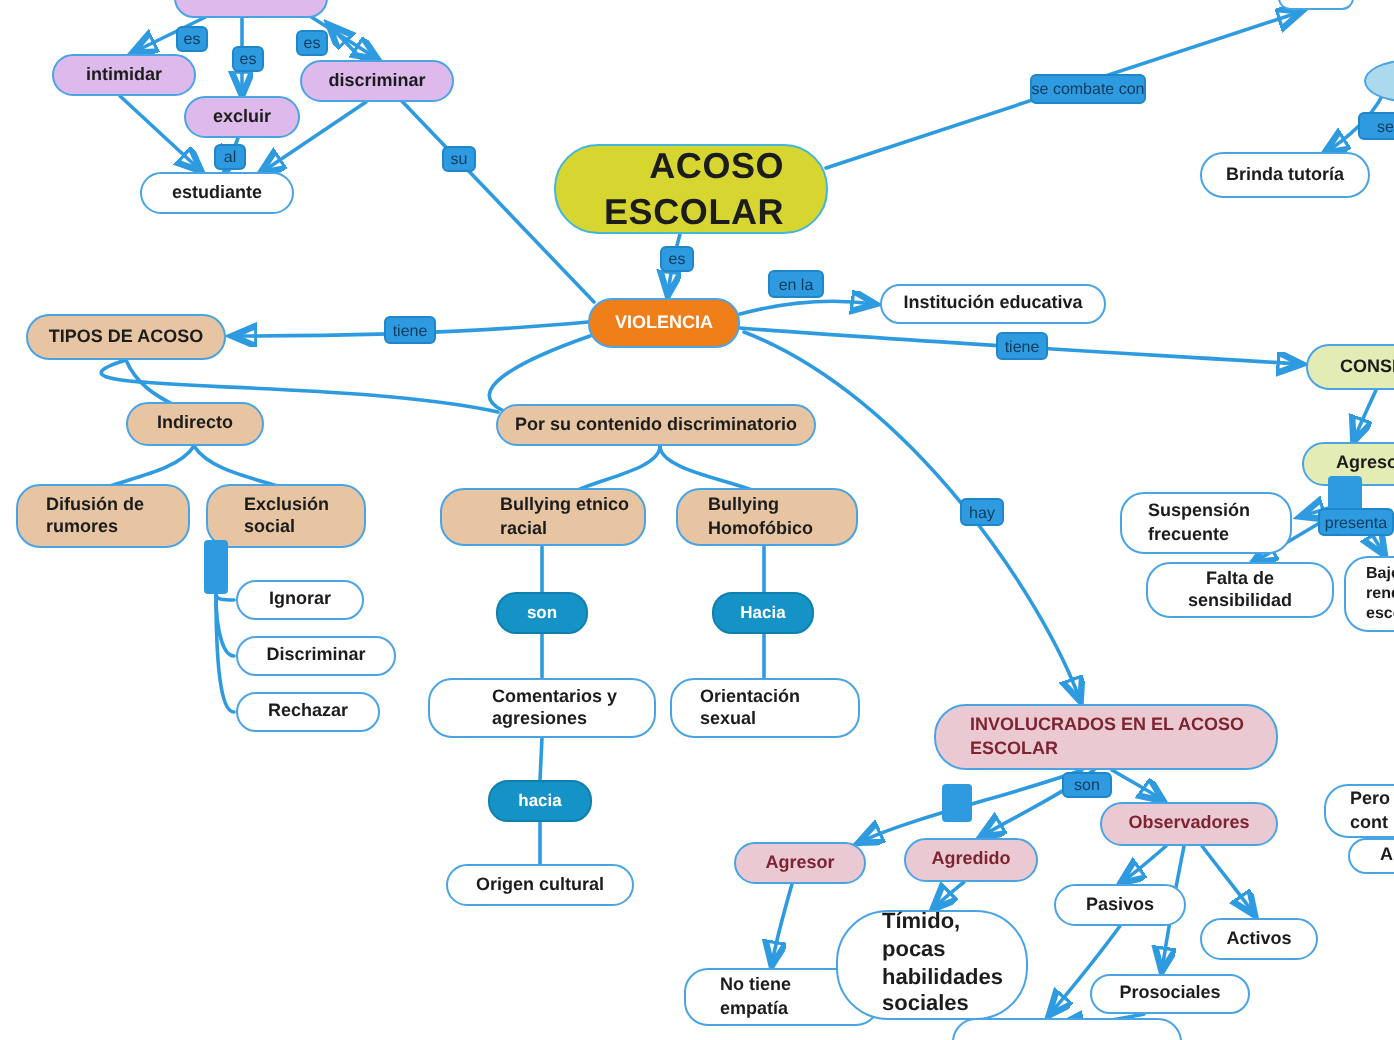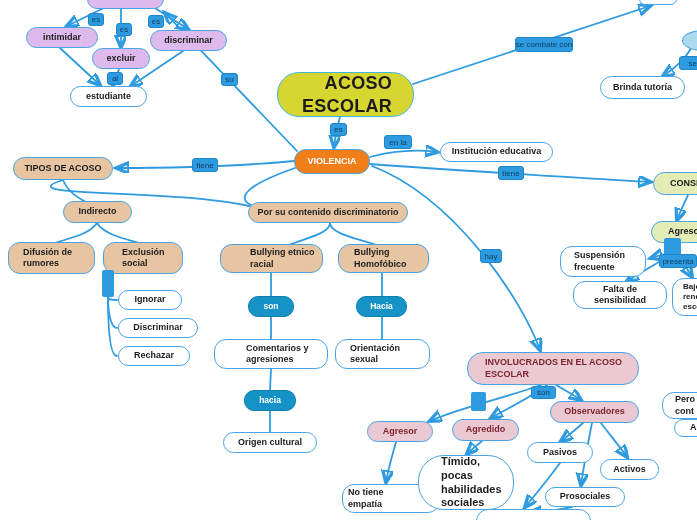--- a/index.html
+++ b/index.html
@@ -123,21 +123,21 @@
       <div class="node k-white" style="left: 573px; top: 281px; width: 94px; height: 28px;">Falta de
 sensibilidad</div>
       <div class="node k-white left" style="left: 672px; top: 278px; width: 78px; height: 38px; font-size: 8px; padding-left: 10px;">Bajo
 rendimiento
 escolar</div>
       <div class="node k-pink left" style="left: 467px; top: 352px; width: 172px; height: 33px; border-radius: 16px; padding-left: 17px;">INVOLUCRADOS EN EL ACOSO
 ESCOLAR</div>
       <div class="node k-pink" style="left: 367px; top: 421px; width: 66px; height: 21px;">Agresor</div>
       <div class="node k-pink" style="left: 452px; top: 419px; width: 67px; height: 22px;">Agredido</div>
       <div class="node k-pink" style="left: 550px; top: 401px; width: 89px; height: 22px;">Observadores</div>
-      <div class="node k-white left" style="left: 342px; top: 484px; width: 98px; height: 29px; padding-left: 5px;">No tiene
+      <div class="node k-white left" style="left: 342px; top: 484px; width: 98px; height: 29px; padding-left: 17px;">No tiene
 empatía</div>
       <div class="node k-white left" style="left: 418px; top: 455px; width: 96px; height: 55px; border-radius: 26px; font-size: 11px; padding-left: 22px;">Tímido,
 pocas
 habilidades
 sociales</div>
       <div class="node k-white" style="left: 527px; top: 442px; width: 66px; height: 21px;">Pasivos</div>
       <div class="node k-white" style="left: 600px; top: 459px; width: 59px; height: 21px;">Activos</div>
       <div class="node k-white" style="left: 545px; top: 487px; width: 80px; height: 20px;">Prosociales</div>
       <div class="node k-white" style="left: 476px; top: 509px; width: 115px; height: 26px;"></div>
       <div class="node k-white left" style="left: 662px; top: 392px; width: 76px; height: 27px; padding-left: 12px;">Pero

